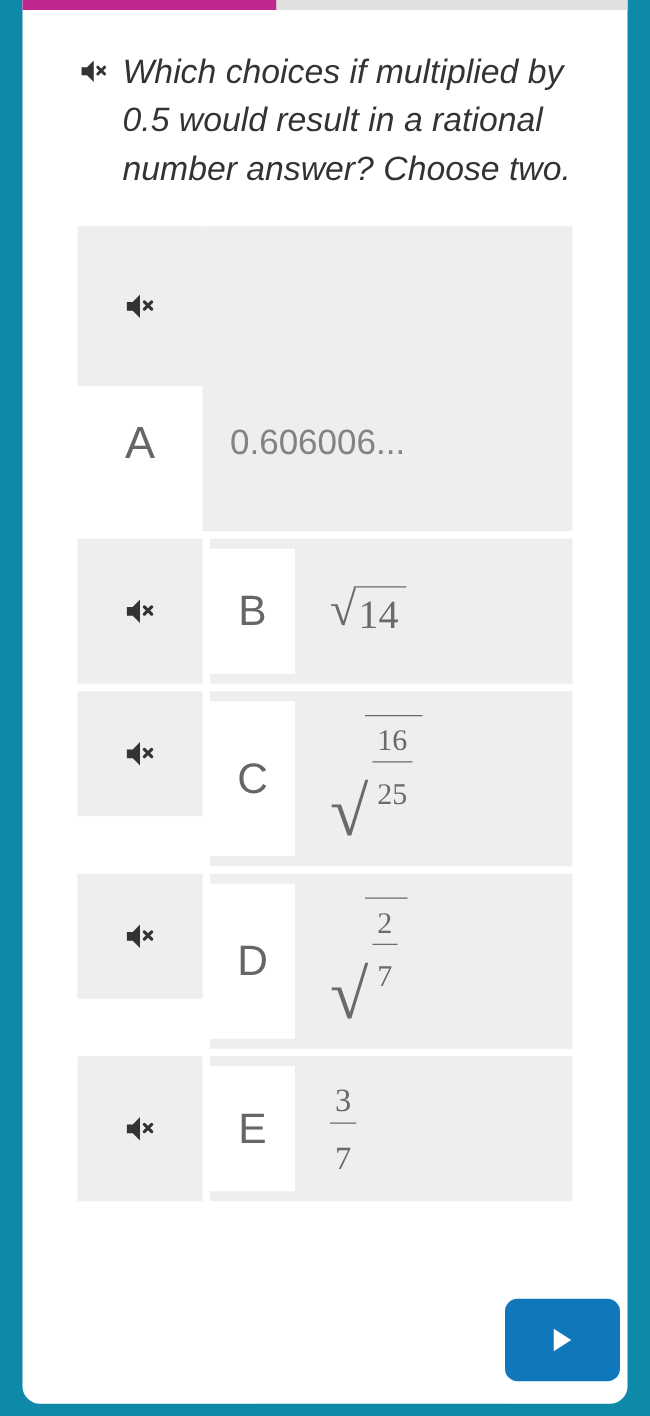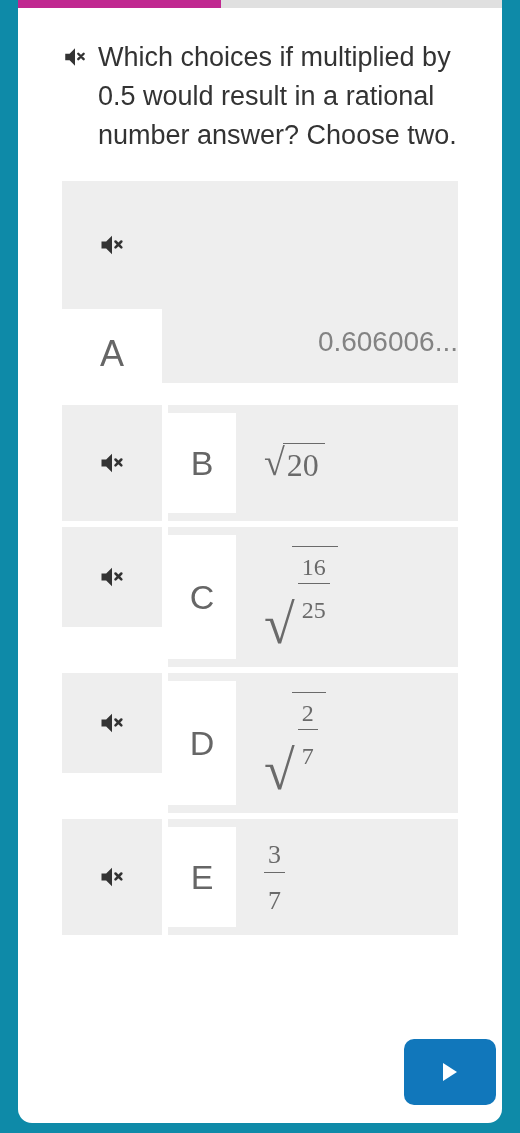--- a/index.html
+++ b/index.html
@@ -26,20 +26,21 @@
       background: #e0e0e0;
       width: 100%;
     }
     .progress-fill {
       height: 100%;
       background: #c02890;
       width: 42%;
     }
     .question-wrap {
       padding: 30px 44px 20px 44px;
+      font-style: italic;
     }
     .question-row {
       display: flex;
       align-items: flex-start;
       gap: 10px;
     }
     .question-text {
       font-size: 27px;
       color: #333;
       line-height: 1.45;
@@ -74,23 +75,23 @@
     .value-cell-a {
       flex: 1;
       background: #eeeeee;
       display: flex;
       align-items: center;
       padding-left: 22px;
       font-size: 28px;
       color: #838383;
     }
     .value-cell-a.wrap {
-      height: 202px;
-      flex-direction: column;
-      align-items: flex-end;
+      height: 244px;
+      flex-direction: column;
+      align-items: flex-start;
       padding: 0;
     }
     .value-cell-a .spacer {
       height: 128px;
     }
     .value-cell-a .aval {
       height: 90px;
       display: flex;
       align-items: center;
       padding-left: 22px;
@@ -250,21 +251,21 @@
           <path fill="#333" d="M3 9v6h4l5 5V4L7 9H3z"></path>
           <path stroke="#333" stroke-width="2.2" stroke-linecap="round" d="M15 9l5 5M20 9l-5 5"></path>
         </svg>
       </div>
       <div class="row-gap"></div>
       <div class="row-rest">
         <div class="row-label">B</div>
         <div class="row-value">
           <span class="sqrt-outer">
             <span class="surd">√</span>
-            <span class="radicand">20</span>
+            <span class="radicand">14</span>
           </span>
         </div>
       </div>
     </div>
 
     <div class="choice-row taller">
       <div class="row-mute short">
         <svg width="28" height="28" viewBox="0 0 24 24">
           <path fill="#333" d="M3 9v6h4l5 5V4L7 9H3z"></path>
           <path stroke="#333" stroke-width="2.2" stroke-linecap="round" d="M15 9l5 5M20 9l-5 5"></path>

